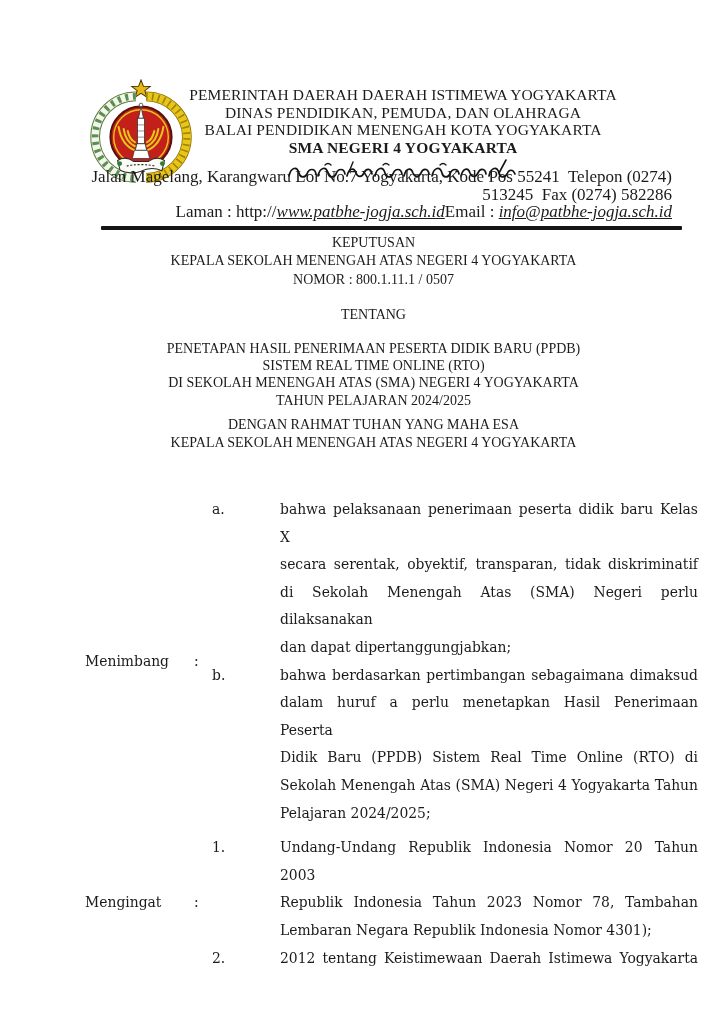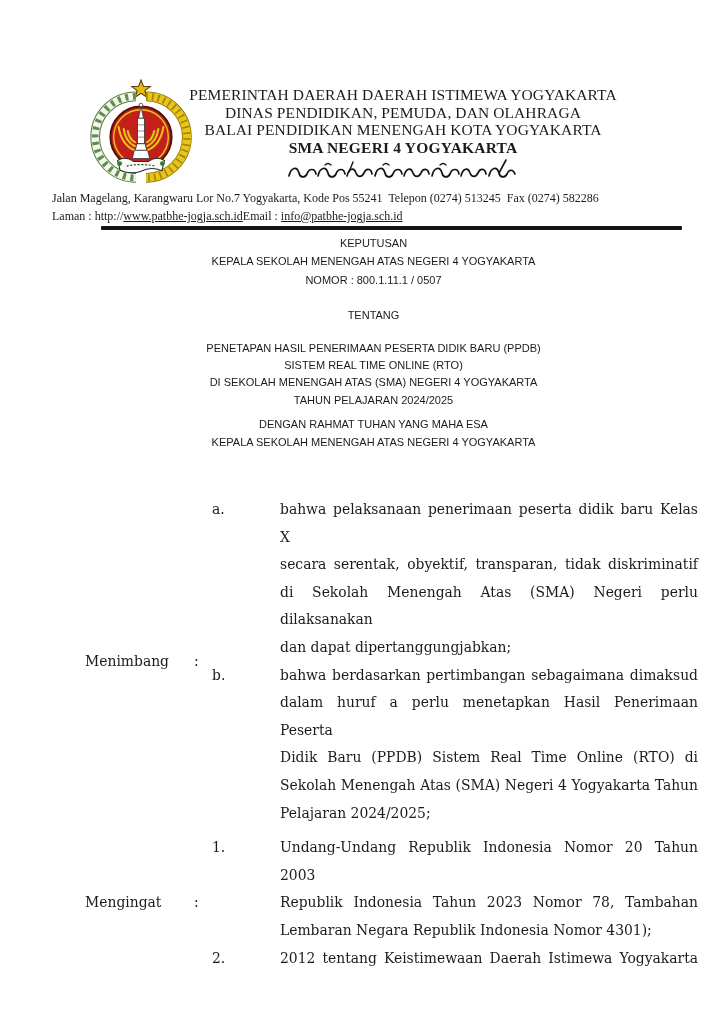--- a/index.html
+++ b/index.html
@@ -16,30 +16,30 @@
   
   .logo { position:absolute; left:88px; top:79px; width:106px; height:106px; }
   .logo svg { width:100%; height:100%; display:block; }
 
   .lh-text { position:absolute; left:181px; top:86px; width:444px; text-align:center; }
   .org-line { font-size:15.5px; line-height:17.6px; letter-spacing:0.1px; }
   .school-name { font-size:15.5px; line-height:18px; font-weight:bold; letter-spacing:0.2px; }
   .javanese { height:28px; margin-top:1px; display:flex; justify-content:center; }
   .javanese svg { height:28px; }
 
-  .address { position:absolute; left:52px; top:190px; width:620px; text-align:left;
-             font-size:12px; line-height:17.6px; }
+  .address { position:absolute; left:52px; top:168px; width:620px; text-align:right;
+             font-size:17px; line-height:17.6px; }
   .addr1 { white-space:pre-wrap; }
-  .u { text-decoration:underline; }
+  .u { text-decoration:underline;font-style:italic; }
 
   .rule { position:absolute; left:101px; top:226px; width:581px; height:3.5px; background:#151515; border-radius:1px; }
 
   
   .title-block { position:absolute; left:85px; top:234px; width:577px; text-align:center;
-                 font-family:Liberation Sans, sans-serif; font-size:11px; }
+                 font-family:Liberation Serif, serif; font-size:14px; }
   .t-line { line-height:18.4px; }
   .tentang { margin-top:17px; }
   .subject { margin-top:15px; }
   .subject .t-line, .invocation .t-line { line-height:17.4px; }
   .invocation { margin-top:7px; }
 
   
   .body-block { position:absolute; left:85px; top:496px; width:577px;
                 font-family:"DejaVu Serif", serif; font-size:13.9px; line-height:27.6px; }
   .clause { display:flex; align-items:center; }

